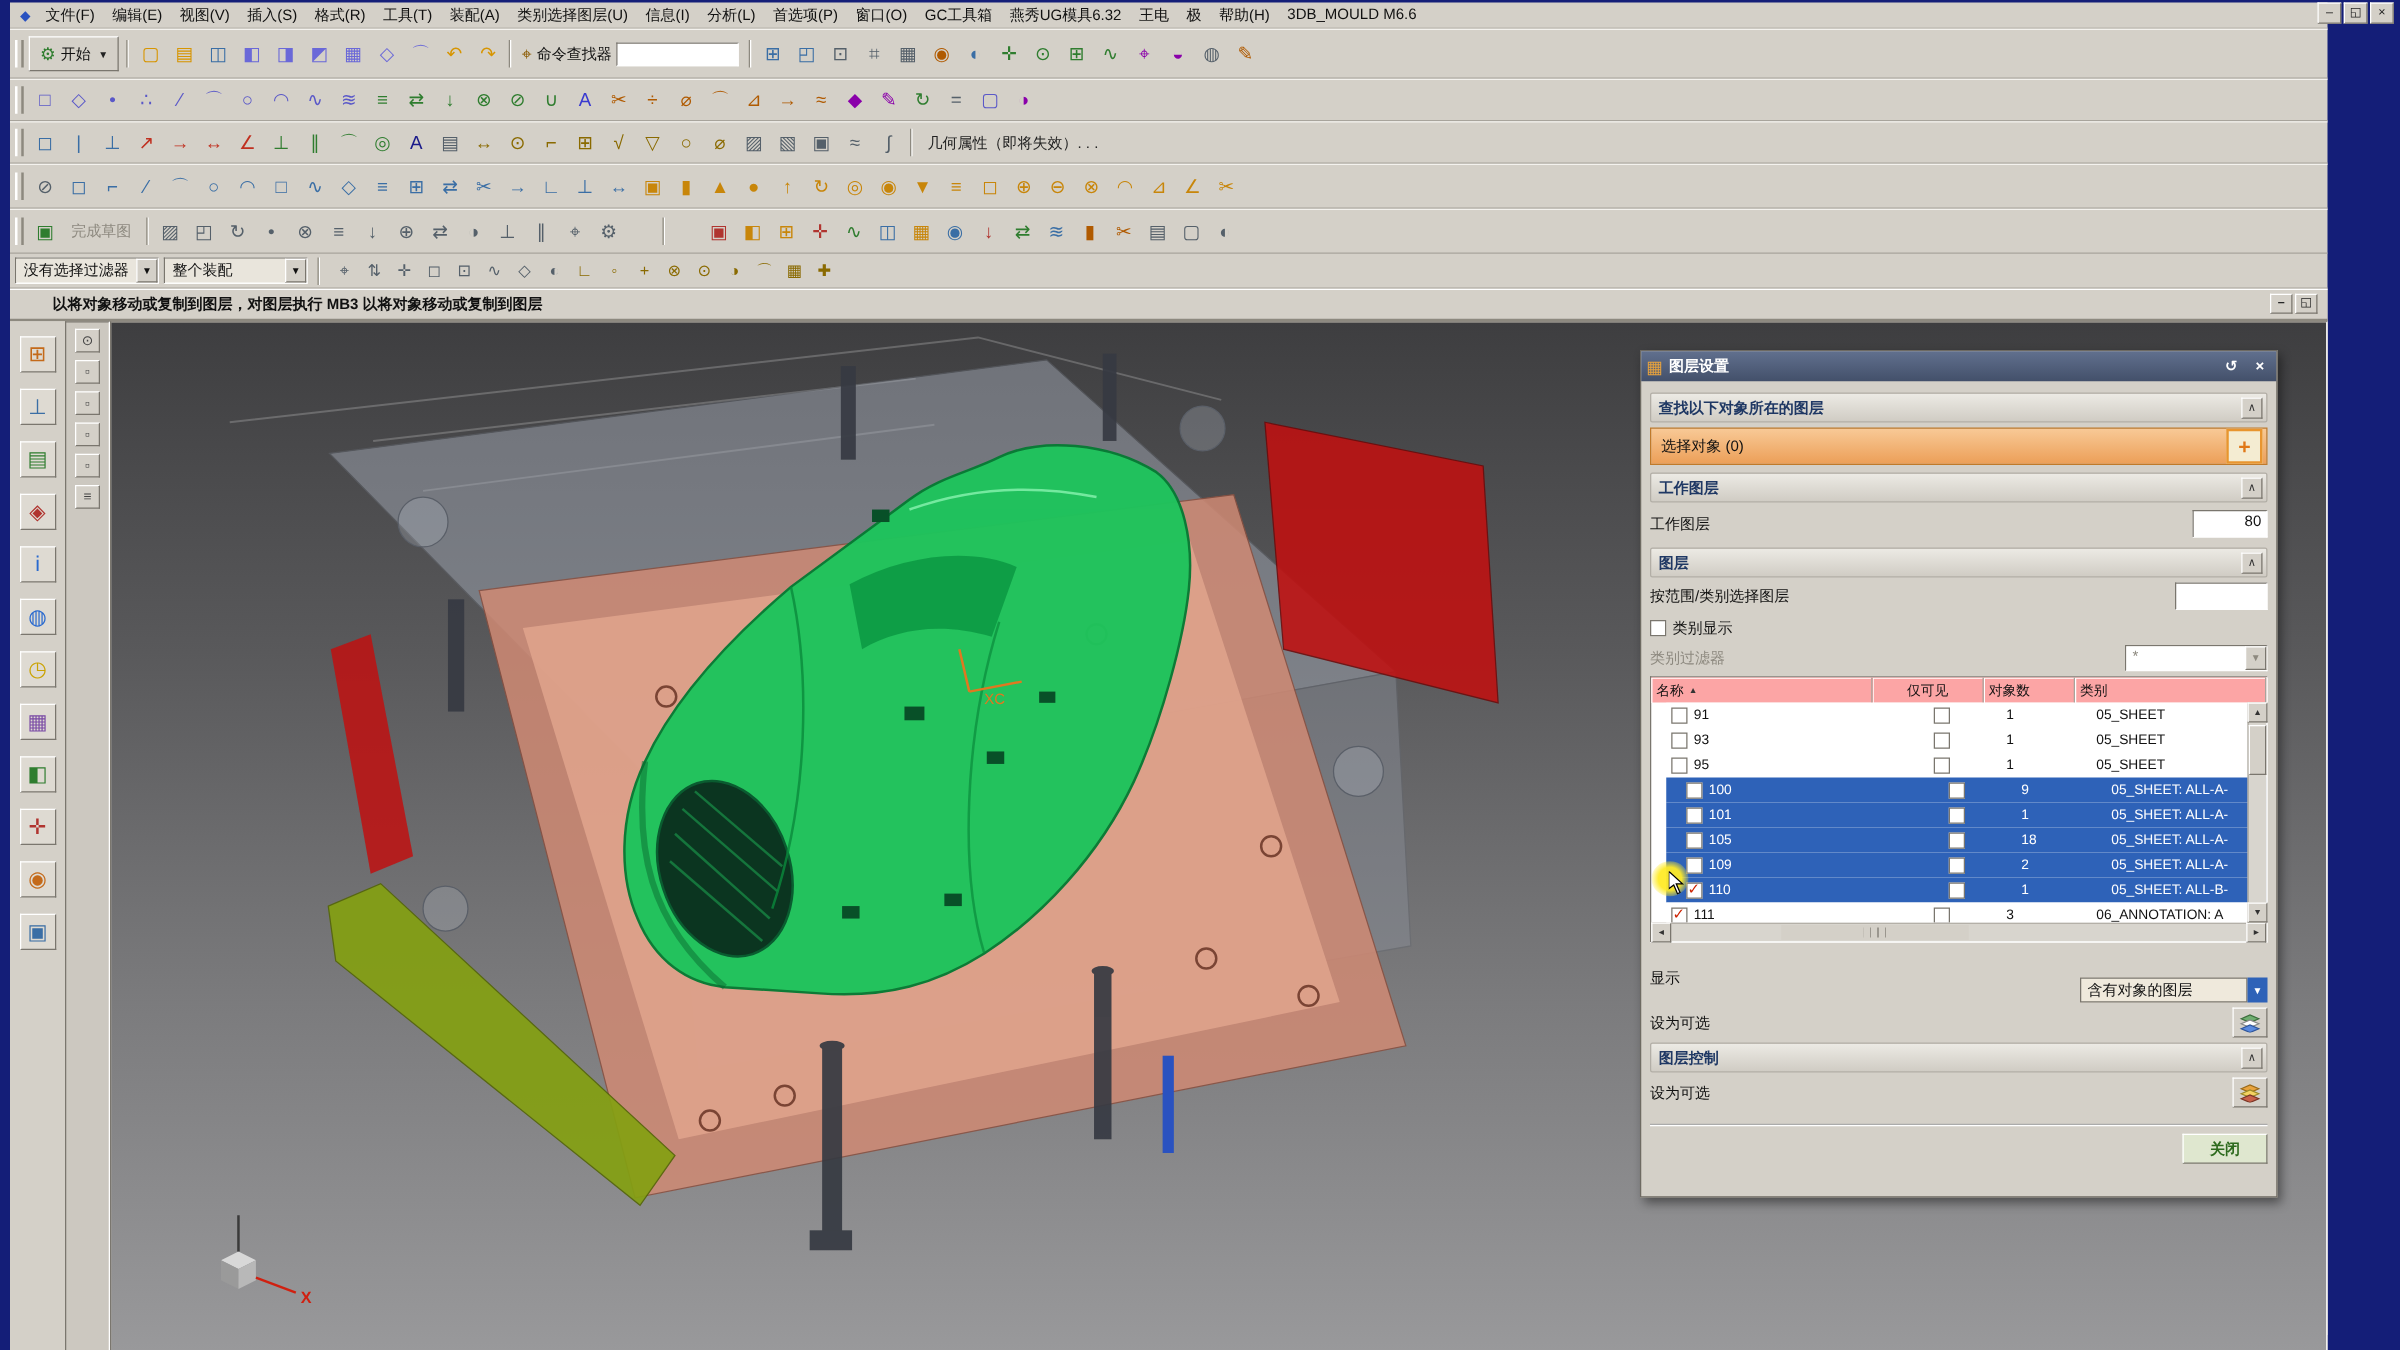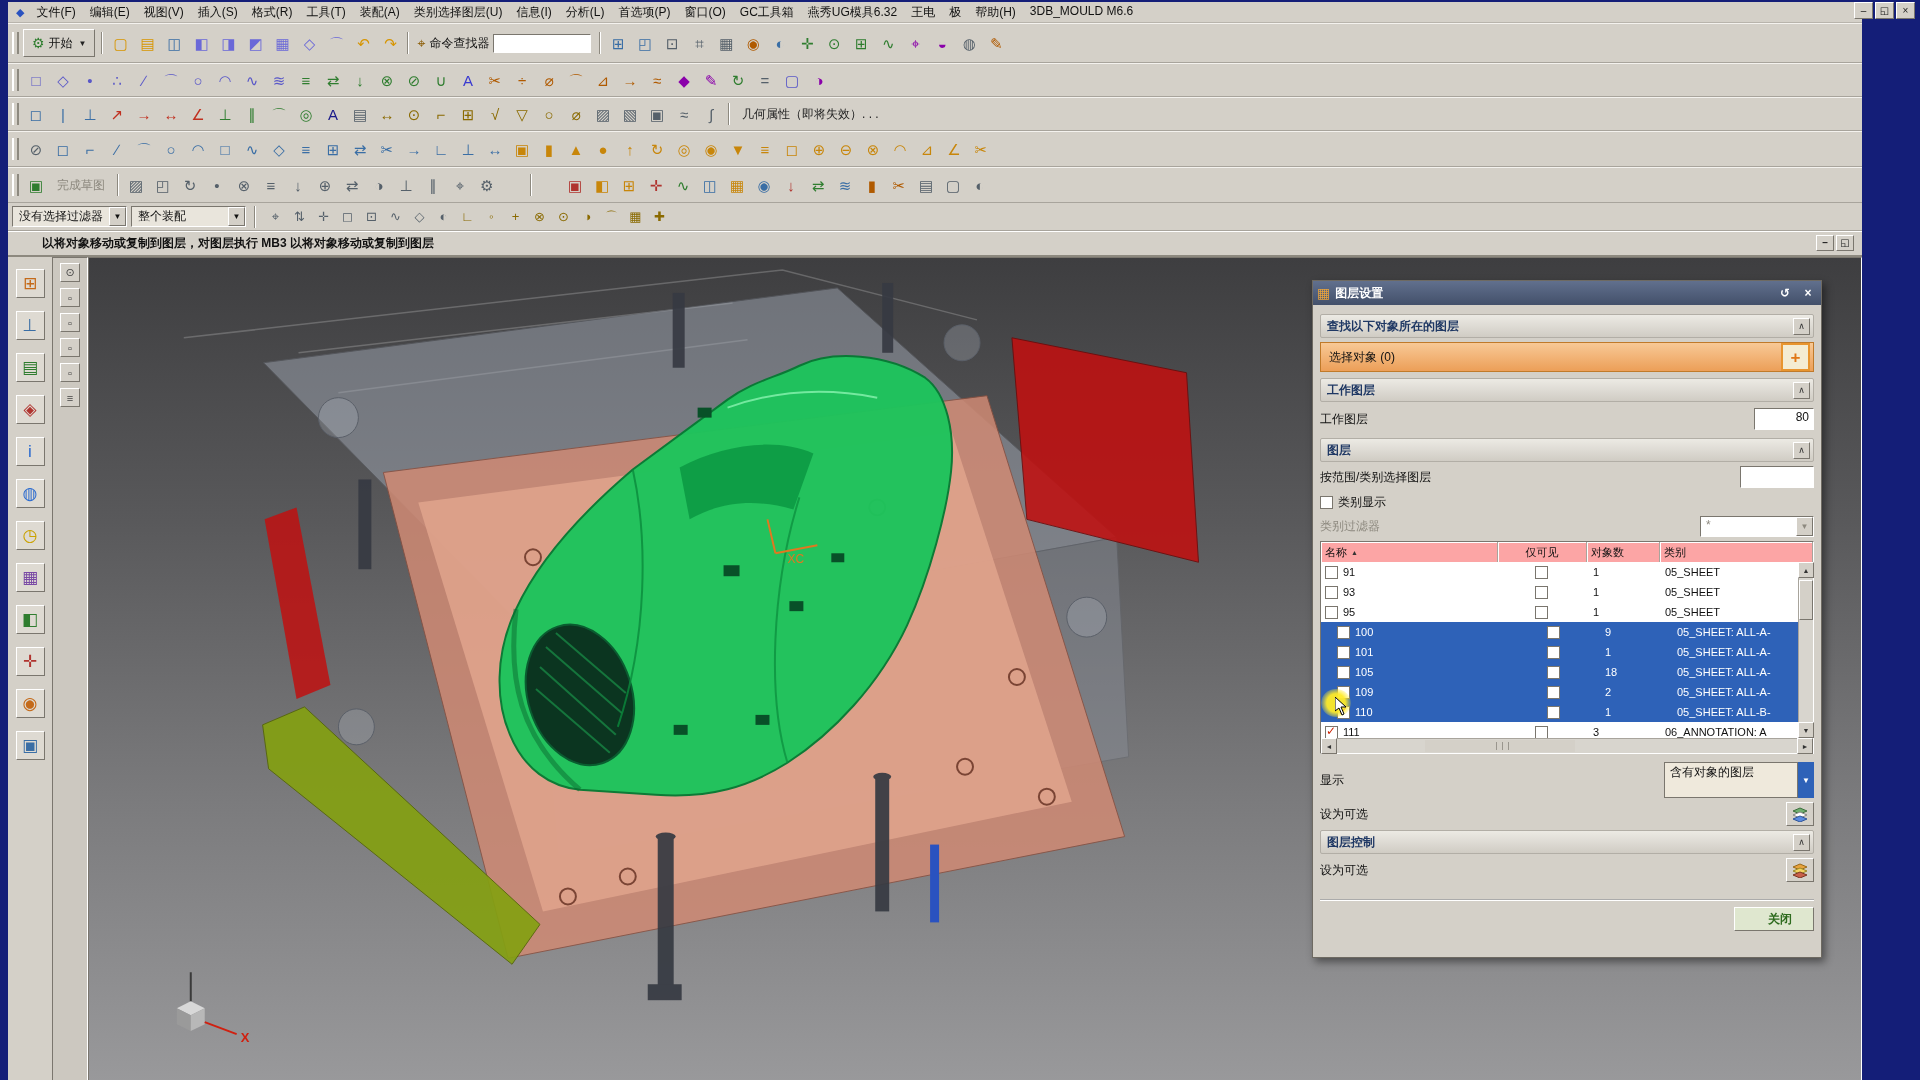--- a/index.html
+++ b/index.html
@@ -77,41 +77,41 @@
   .filter-combo{display:flex;height:19px;width:112px;}
   .filter-combo .ct{flex:1;background:#fff;padding:1px 5px;color:#8d897f;}
   .filter-combo .cb{width:15px;background:#d4d0c8;display:flex;align-items:center;justify-content:center;font-size:8px;color:#8d897f;}
   
   .ltable{margin-top:3px;background:#fff;position:relative;}
   .lt-head{display:flex;height:20px;background:#fca5a5;font-size:11px;}
   .lt-hc{display:flex;align-items:center;padding:0 4px;border-right:1px solid #a8a49c;box-shadow:inset 1px 1px 0 #fff;}
   .c-name{width:168px;} .c-vis{width:80px;justify-content:center;} .c-cnt{width:64px;} .c-cat{flex:1;}
   .sort{font-size:7px;margin-left:4px;color:#333;}
   .lt-body{height:176px;overflow:hidden;position:relative;}
-  .lt-row{display:flex;height:20px;align-items:center;font-size:11px;background:#fff;color:#111;}
+  .lt-row{display:flex;height:20px;align-items:center;font-size:11px;background:#fff;color:#111;margin-left:12px;}
   .lt-row[data-sel="1"]{background:#2e62b8;color:#fff;padding-left:12px;}
   .lt-c{display:flex;align-items:center;padding:0 4px;height:100%;overflow:hidden;white-space:nowrap;}
   .lt-c.c-name{gap:5px;} .lt-c.c-vis{justify-content:center;} .lt-c.c-cnt{padding-left:8px;}
   .vscroll{position:absolute;top:20px;right:0;width:14px;height:176px;background:#d8d5ce;border-left:1px solid #a8a49c;
     display:flex;flex-direction:column;justify-content:space-between;align-items:center;z-index:3;}
   .sc-btn{width:14px;height:14px;background:#d4d0c8;font-size:7px;display:flex;align-items:center;justify-content:center;color:#333;}
   .v-thumb{width:12px;height:38px;background:#d4d0c8;margin-top:2px;}
   .vfill{flex:1;}
   .hscroll{height:14px;display:flex;align-items:center;background:#d8d5ce;border-top:1px solid #a8a49c;}
   .h-thumb{width:150px;height:12px;background:#d4d0c8;margin-left:88px;
     background-image:repeating-linear-gradient(90deg,transparent 0 5px,#9a968e 5px 6px);background-size:18px 8px;background-position:center;background-repeat:no-repeat;}
   .hfill{flex:1;}
-  .show-combo{display:flex;height:36px;width:150px;}
+  .show-combo{display:flex;height:20px;width:150px;margin-top:20px;}
   .show-combo .ct{flex:1;background:#efe9dc;border:1px solid #7a766e;padding:1px 5px;white-space:nowrap;overflow:hidden;}
   .show-combo .cb{width:16px;background:#2e62b8;color:#fff;display:flex;align-items:center;justify-content:center;font-size:8px;}
   .icon-btn{width:26px;height:22px;background:#d4d0c8;display:flex;align-items:center;justify-content:center;}
   .dlg-close-row{position:absolute;left:7px;right:7px;bottom:6px;border-top:2px groove #fff;
     padding-top:6px;display:flex;justify-content:flex-end;}
   .close-btn{width:66px;height:22px;background:#dfe7cf;display:flex;align-items:center;justify-content:center;
-    color:#2e6b1e;font-weight:bold;padding-left:12px;}
+    color:#2e6b1e;font-weight:bold;}
   
   .cursor-blob{position:absolute;left:8px;top:384px;width:30px;height:28px;border-radius:50%;
     background:radial-gradient(circle,rgba(255,235,40,.95) 0 45%,rgba(255,235,40,.25) 70%,transparent 75%);z-index:20;}
   .cursor-arrow{position:absolute;left:22px;top:392px;z-index:21;}
 </style>
 </head>
 <body>
 
 <div class="win">
 

